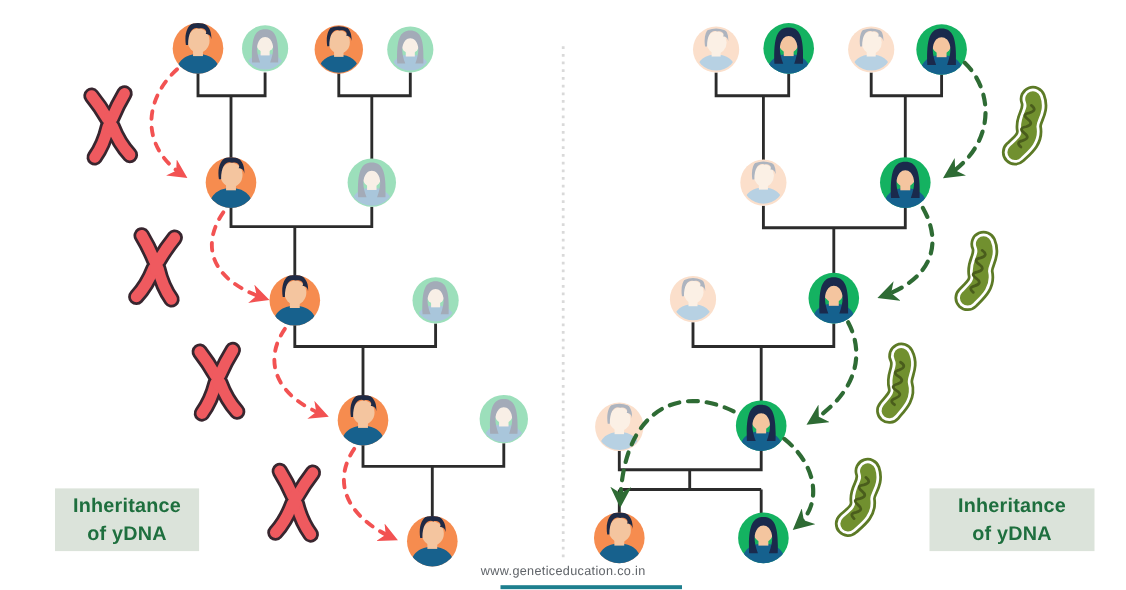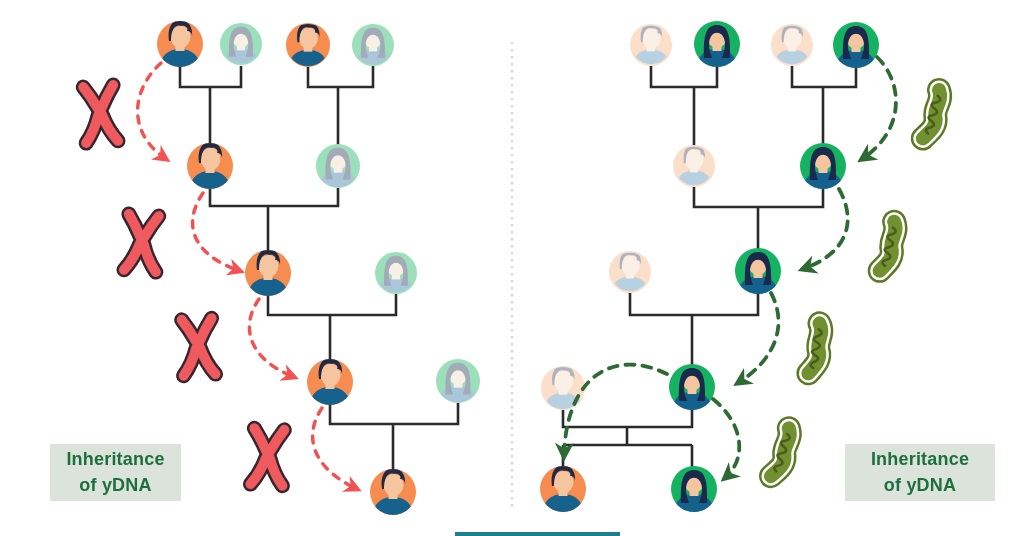--- a/index.html
+++ b/index.html
@@ -424,14 +424,15 @@
   <div class="label-box left">
     <div>Inheritance</div>
     <div>of yDNA</div>
   </div>
 
   <div class="label-box right">
     <div>Inheritance</div>
     <div>of yDNA</div>
   </div>
 
+  <div class="watermark">www.geneticeducation.co.in</div>
 
 </div>
 
 </body></html>

